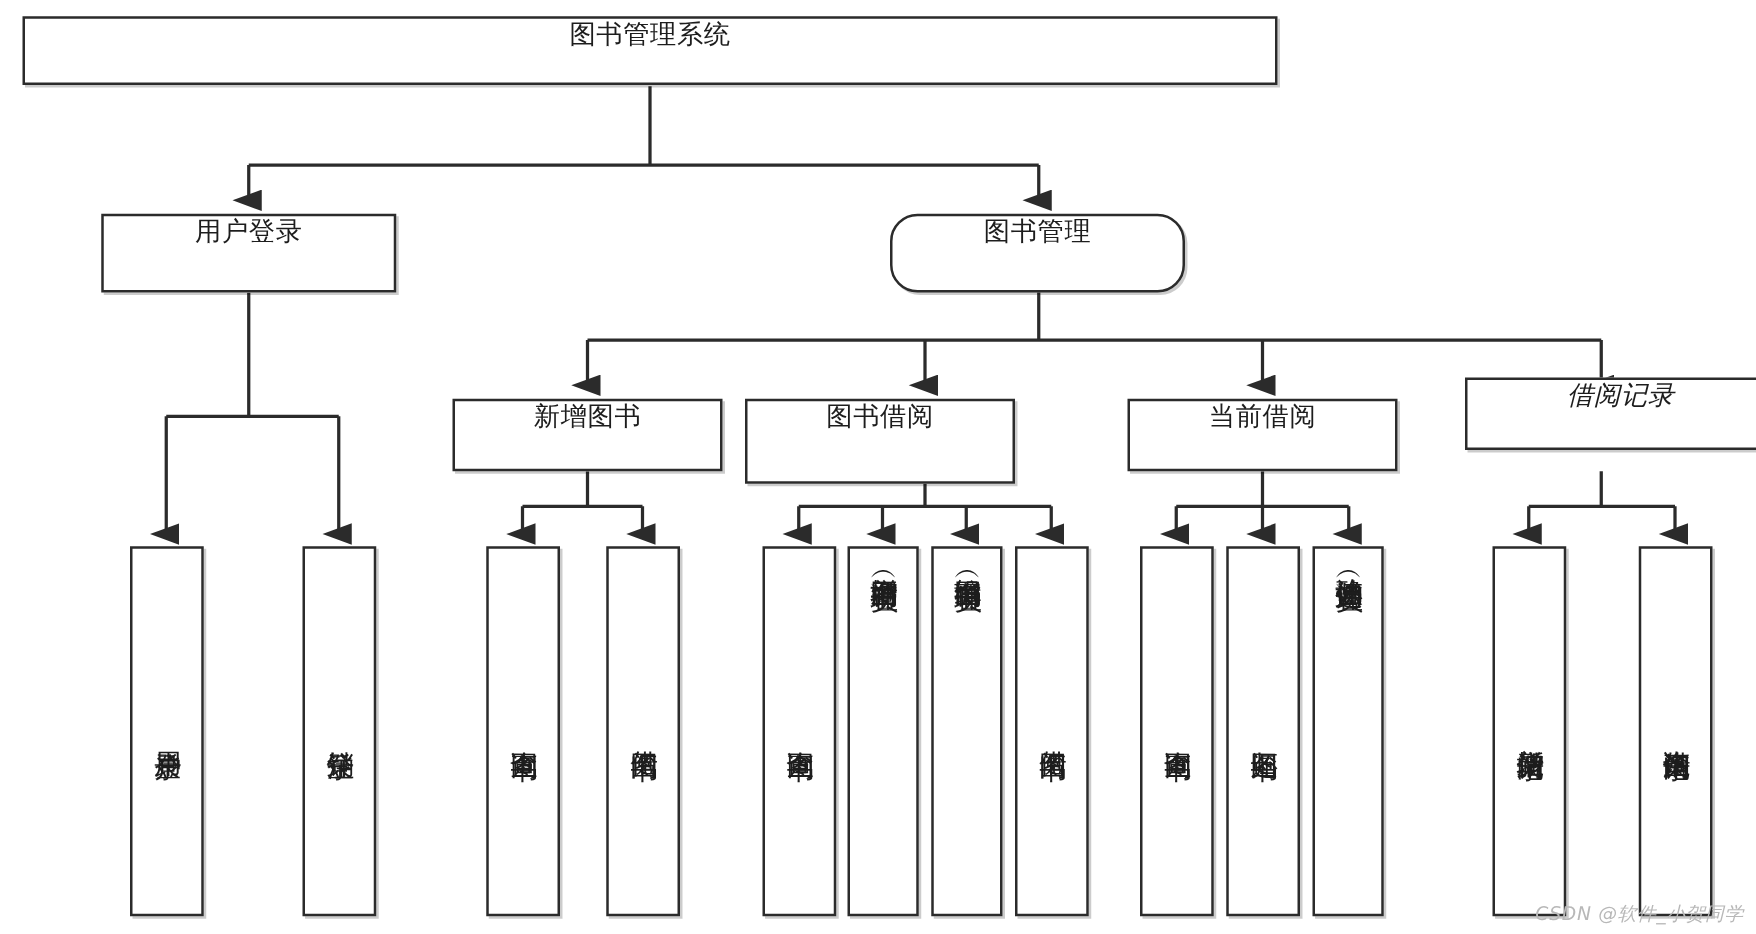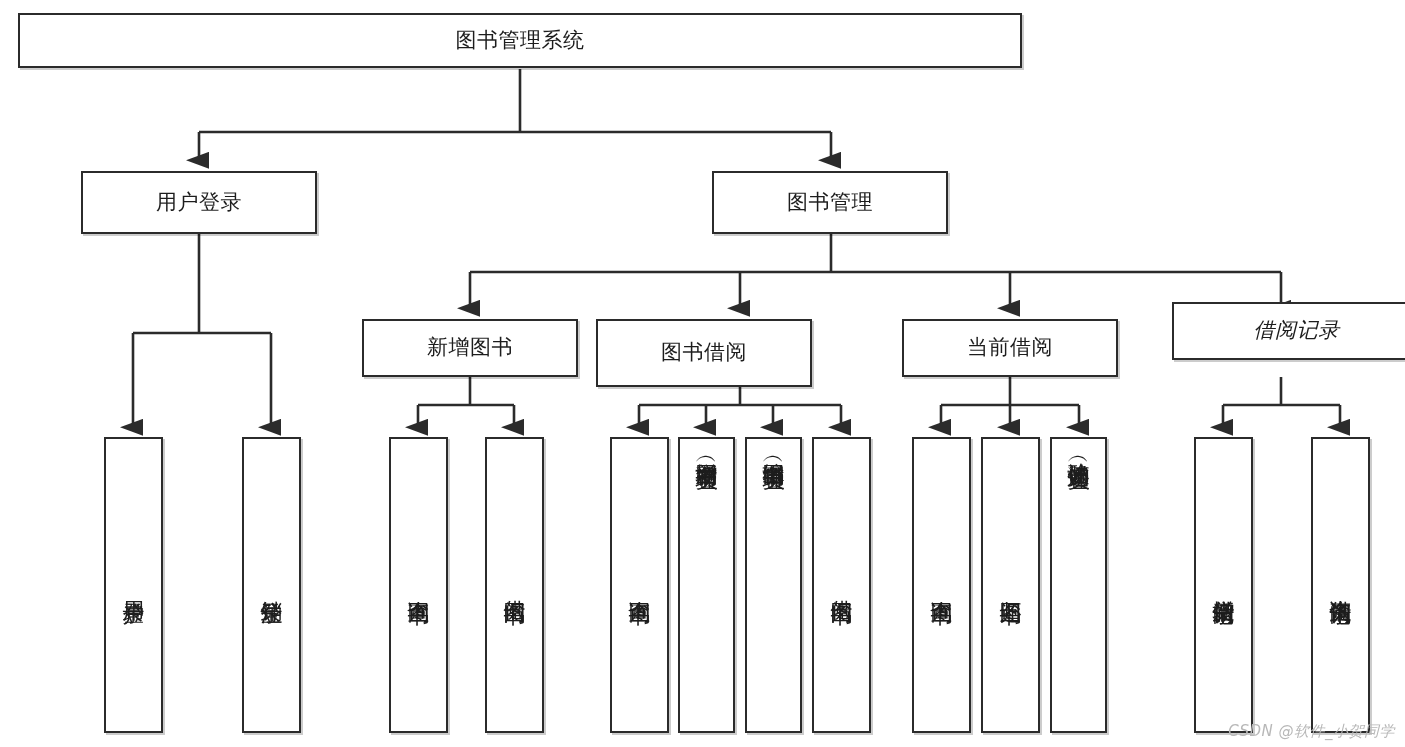--- a/index.html
+++ b/index.html
@@ -26,21 +26,21 @@
     width: 1405px;
     height: 747px;
   }
   .node-box {
     position: absolute;
     box-sizing: border-box;
     background: #ffffff;
     border: 2px solid #2b2b2b;
     box-shadow: 2px 2px 0 rgba(0,0,0,0.20);
     display: flex;
-    align-items: center;
+    align-items: flex-start;
     justify-content: center;
   }
   .node-label-h {
     font-size: 21px;
     color: #1d1d1d;
     line-height: 1.2;
     letter-spacing: 0.5px;
     white-space: nowrap;
     text-align: center;
   }
@@ -137,21 +137,21 @@
     </g>
   </svg>
 
   <div class="node-box" style="left:18px; top:13px; width:1004px; height:55px;">
     <span class="node-label-h">图书管理系统</span>
   </div>
 
   <div class="node-box" style="left:81px; top:171px; width:236px; height:63px;">
     <span class="node-label-h">用户登录</span>
   </div>
-  <div class="node-box" style="left:712px; top:171px; width:236px; height:63px;">
+  <div class="node-box" style="left:712px; top:171px; width:236px; height:63px;border-radius:22px;">
     <span class="node-label-h">图书管理</span>
   </div>
 
   <div class="node-box" style="left:362px; top:319px; width:216px; height:58px;">
     <span class="node-label-h">新增图书</span>
   </div>
   <div class="node-box" style="left:596px; top:319px; width:216px; height:68px;">
     <span class="node-label-h">图书借阅</span>
   </div>
   <div class="node-box" style="left:902px; top:319px; width:216px; height:58px;">

